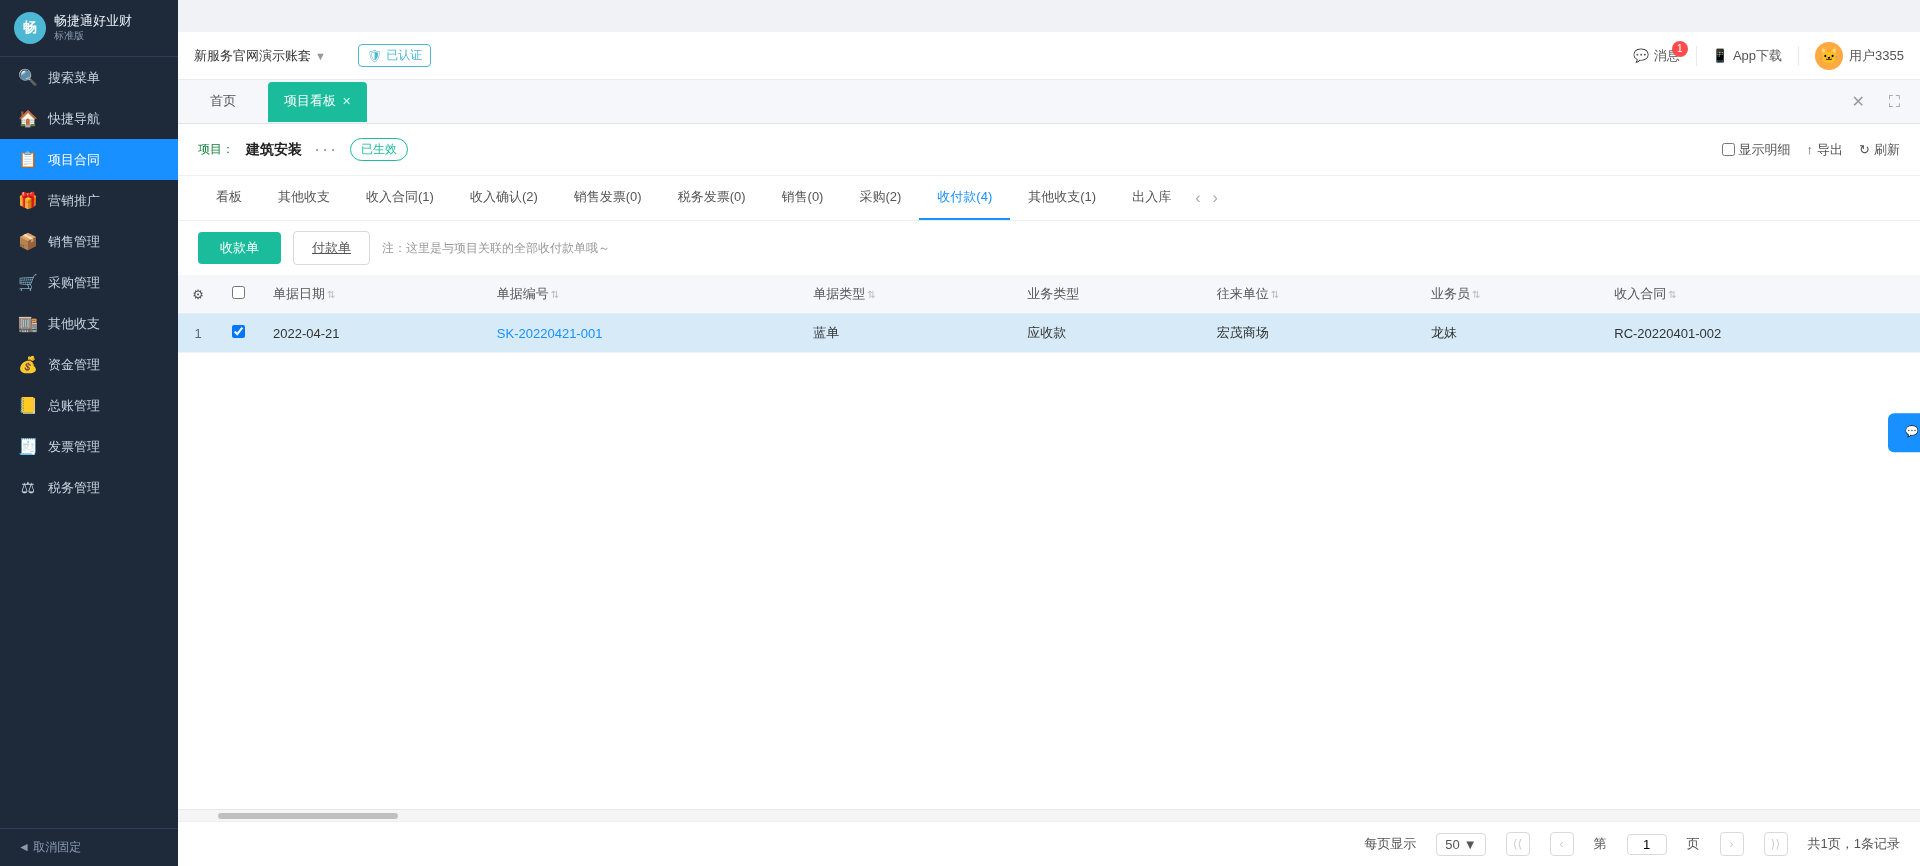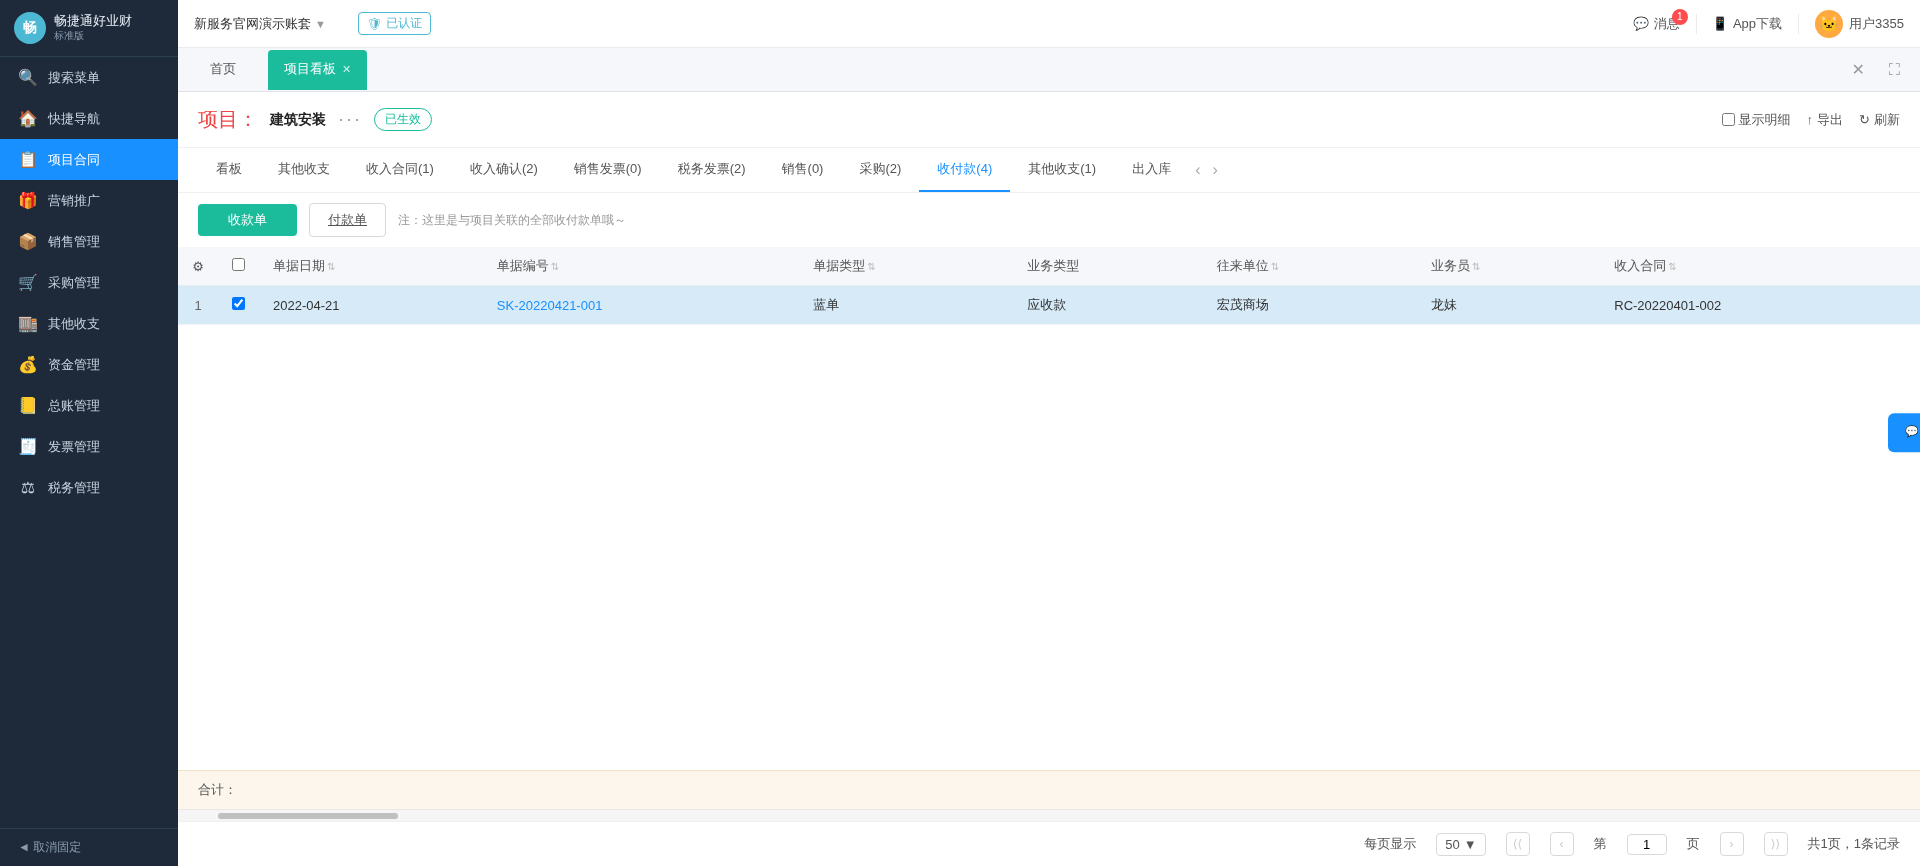--- a/index.html
+++ b/index.html
@@ -57,20 +57,21 @@
       display: flex; align-items: center; gap: 8px;
     }
 
     
     .main {
       flex: 1;
       display: flex;
       flex-direction: column;
       background: #f0f2f5;
       overflow: hidden;
+      margin-top: 32px;
     }
 
     
     .topbar {
       background: white;
       display: flex;
       align-items: center;
       padding: 0 16px;
       height: 48px;
       border-bottom: 1px solid #e8ecf0;
@@ -209,21 +210,21 @@
       display: flex;
       align-items: center;
       padding: 10px 20px;
       gap: 12px;
     }
     .btn-primary {
       background: #1abc9c;
       color: white;
       border: none;
       border-radius: 4px;
-      padding: 7px 30px;
+      padding: 7px 22px;
       font-size: 13px;
       cursor: pointer;
     }
     .btn-default {
       background: white;
       color: #555;
       border: 1px solid #d9d9d9;
       border-radius: 4px;
       padding: 7px 18px;
       font-size: 13px;
@@ -455,21 +456,21 @@
       <span class="tab-close">✕</span>
     </div>
     <div class="tab-spacer"></div>
     <div class="tab-window-btn">✕</div>
     <div class="tab-window-btn">⛶</div>
   </div>
 
   <div class="content">
 
     <div class="project-header">
-      <span style="font-size:20px;color:#ef4444;text-align:center;">项目：</span>
+      <span style="font-size:12px;color:#15803d;text-align:center;">项目：</span>
       <span class="project-title">建筑安装</span>
       <span class="project-more">···</span>
       <span class="status-badge">已生效</span>
       <div class="project-actions">
         <label class="checkbox-label">
           <input type="checkbox" style="">
           <span>显示明细</span>
         </label>
         <div class="project-action-btn">
           <span>↑</span>
@@ -482,21 +483,21 @@
       </div>
     </div>
 
     <div class="sub-tabs" id="sub-tabs-container">
 
       <div class="sub-tab">看板</div>
         <div class="sub-tab">其他收支</div>
         <div class="sub-tab">收入合同(1)</div>
         <div class="sub-tab">收入确认(2)</div>
         <div class="sub-tab">销售发票(0)</div>
-        <div class="sub-tab">税务发票(2)</div>
+        <div class="sub-tab">税务发票(0)</div>
         <div class="sub-tab">销售(0)</div>
         <div class="sub-tab">采购(2)</div>
         <div class="sub-tab active">收付款(4)</div>
         <div class="sub-tab">其他收支(1)</div>
         <div class="sub-tab">出入库</div>
         <div class="sub-tab-arrow">‹</div>
       <div class="sub-tab-arrow">›</div>
     </div>
 
     <div class="filter-row">
@@ -546,23 +547,20 @@
     <td>蓝单</td>
     <td>应收款</td>
     <td>宏茂商场</td>
     <td>龙妹</td>
     <td>RC-20220401-002</td>
   </tr>
           </tbody>
       </table>
     </div>
 
-    <div class="table-footer">
-      <span>合计：</span>
-    </div>
 
     <div class="scrollbar-row">
       <div class="scrollbar-thumb"></div>
     </div>
 
     <div class="pagination">
       <span class="page-label">每页显示</span>
       <div class="page-select">
         <span>50</span>
         <span>▼</span>

